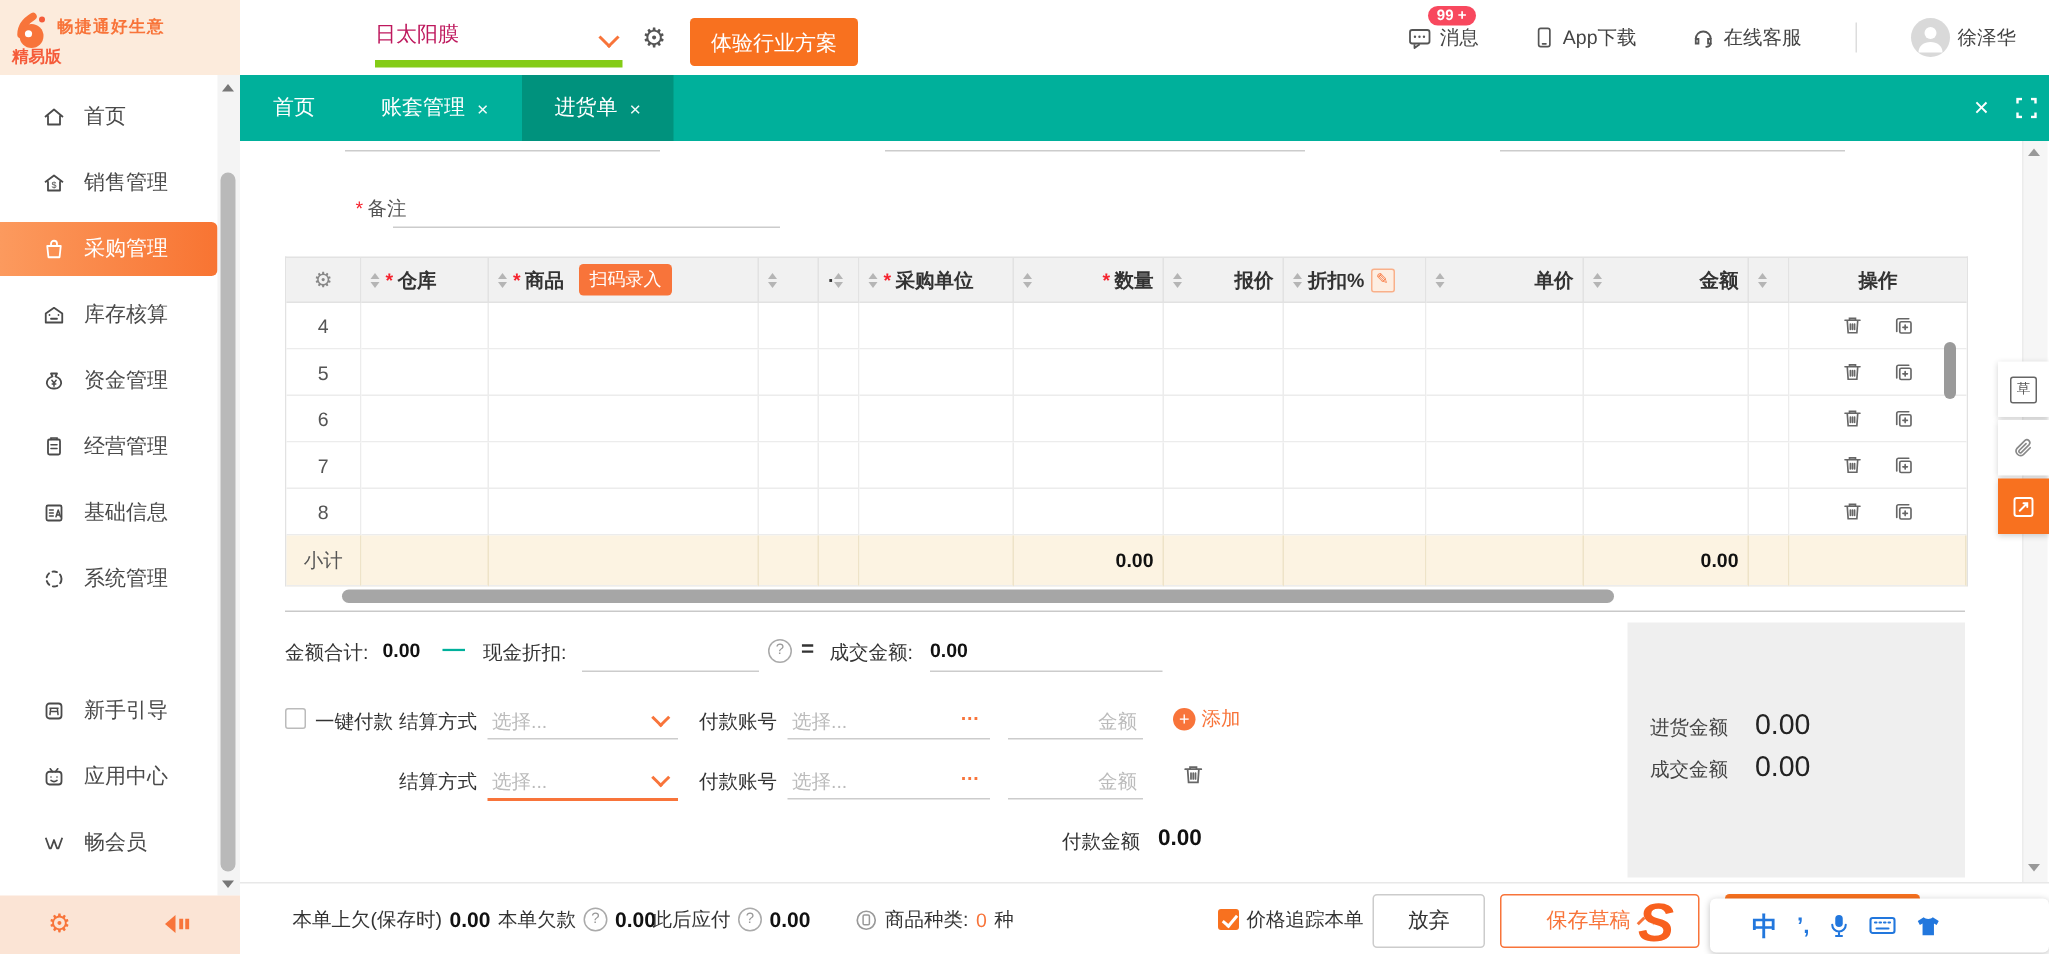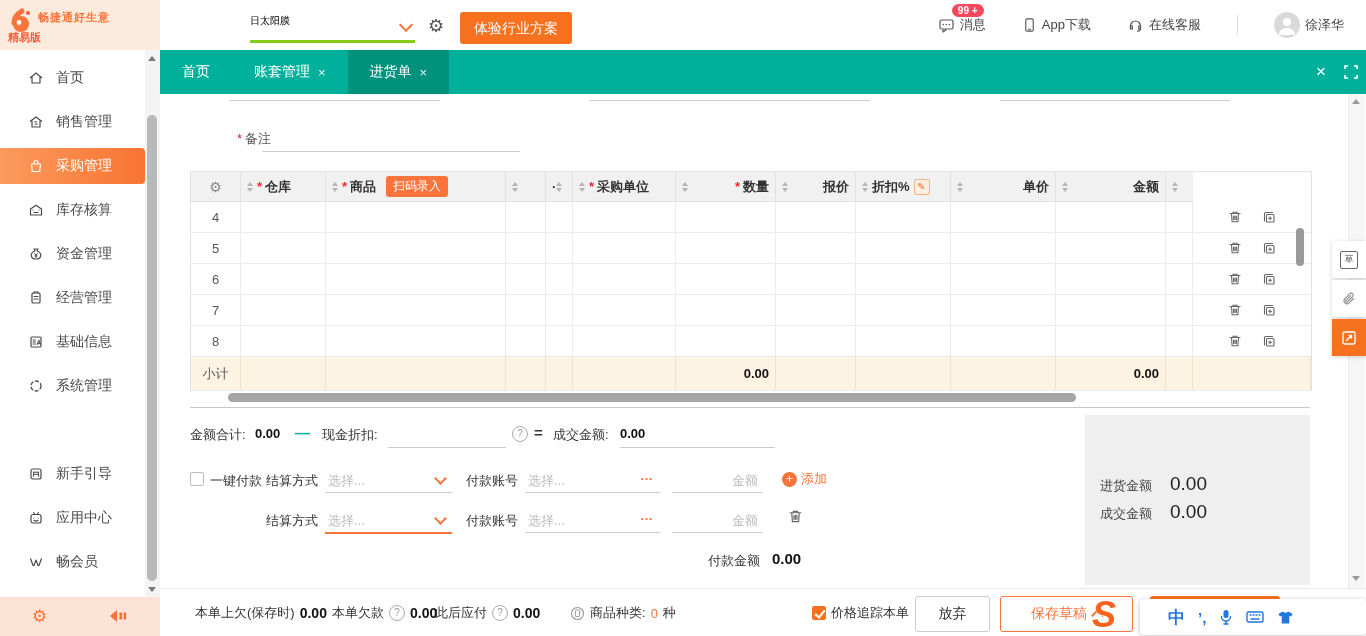--- a/index.html
+++ b/index.html
@@ -4,21 +4,21 @@
 <style>
   html,body{margin:0;padding:0;}
   .app{position:relative;width:1366px;height:636px;overflow:hidden;background:#fff;
        font-family:"Liberation Sans","DejaVu Sans",sans-serif;font-size:13px;color:#333;}
   .abs{position:absolute;}
   
   .topbar{position:absolute;left:0;top:0;width:1366px;height:50px;background:#fff;}
   .logo-block{position:absolute;left:0;top:0;width:160px;height:50px;background:#fcebdc;}
   .logo-title{position:absolute;left:38px;top:10px;color:#f8743a;font-size:11px;font-weight:bold;letter-spacing:1px;}
   .logo-badge{position:absolute;left:8px;top:30px;color:#f55b3a;font-size:11px;font-weight:bold;}
-  .acct{position:absolute;left:250px;top:14px;width:165px;font-size:10px;color:#000000;border-bottom:3px solid #84cc16;height:26px;cursor:pointer;}
+  .acct{position:absolute;left:250px;top:14px;width:165px;font-size:14px;color:#be185d;border-bottom:5px solid #84cc16;height:26px;cursor:pointer;}
   .acct .chev{position:absolute;right:4px;top:6px;width:8px;height:8px;border-right:2px solid #f8743a;border-bottom:2px solid #f8743a;transform:rotate(45deg);}
   .top-gear{position:absolute;left:428px;top:15px;font-size:18px;color:#555;cursor:pointer;}
   .cta-btn{position:absolute;left:460px;top:12px;height:32px;padding:0 14px;background:#f8711f;color:#fff;
            border:none;border-radius:3px;font-size:14px;line-height:32px;cursor:pointer;}
   .top-right{position:absolute;right:22px;top:0;height:50px;display:flex;align-items:center;gap:36px;}
   .tr-item{display:flex;align-items:center;gap:5px;color:#444;font-size:13px;cursor:pointer;position:relative;}
   .badge{position:absolute;left:14px;top:-12px;background:#f8485e;color:#fff;font-size:10px;border-radius:9px;padding:1px 6px;font-weight:bold;}
   .vdiv{width:1px;height:20px;background:#ddd;}
   .avatar{width:26px;height:26px;border-radius:50%;background:#d9d9d9;overflow:hidden;display:flex;align-items:flex-end;justify-content:center;}
   
@@ -390,20 +390,23 @@
               <i class="d"></i>
             </span>
             <span class="lblw right">金额</span>
           </div>
         <div class="th">
             <span class="sort">
               <i class="u"></i>
               <i class="d"></i>
             </span>
           </div>
+        <div class="th">
+            <span class="lblw center">操作</span>
+          </div>
       </div>
 
       <div>
           <div class="grid">
             <div class="tc num">4</div>
             <div class="tc"></div>
             <div class="tc"></div>
             <div class="tc"></div>
             <div class="tc"></div>
             <div class="tc"></div>

